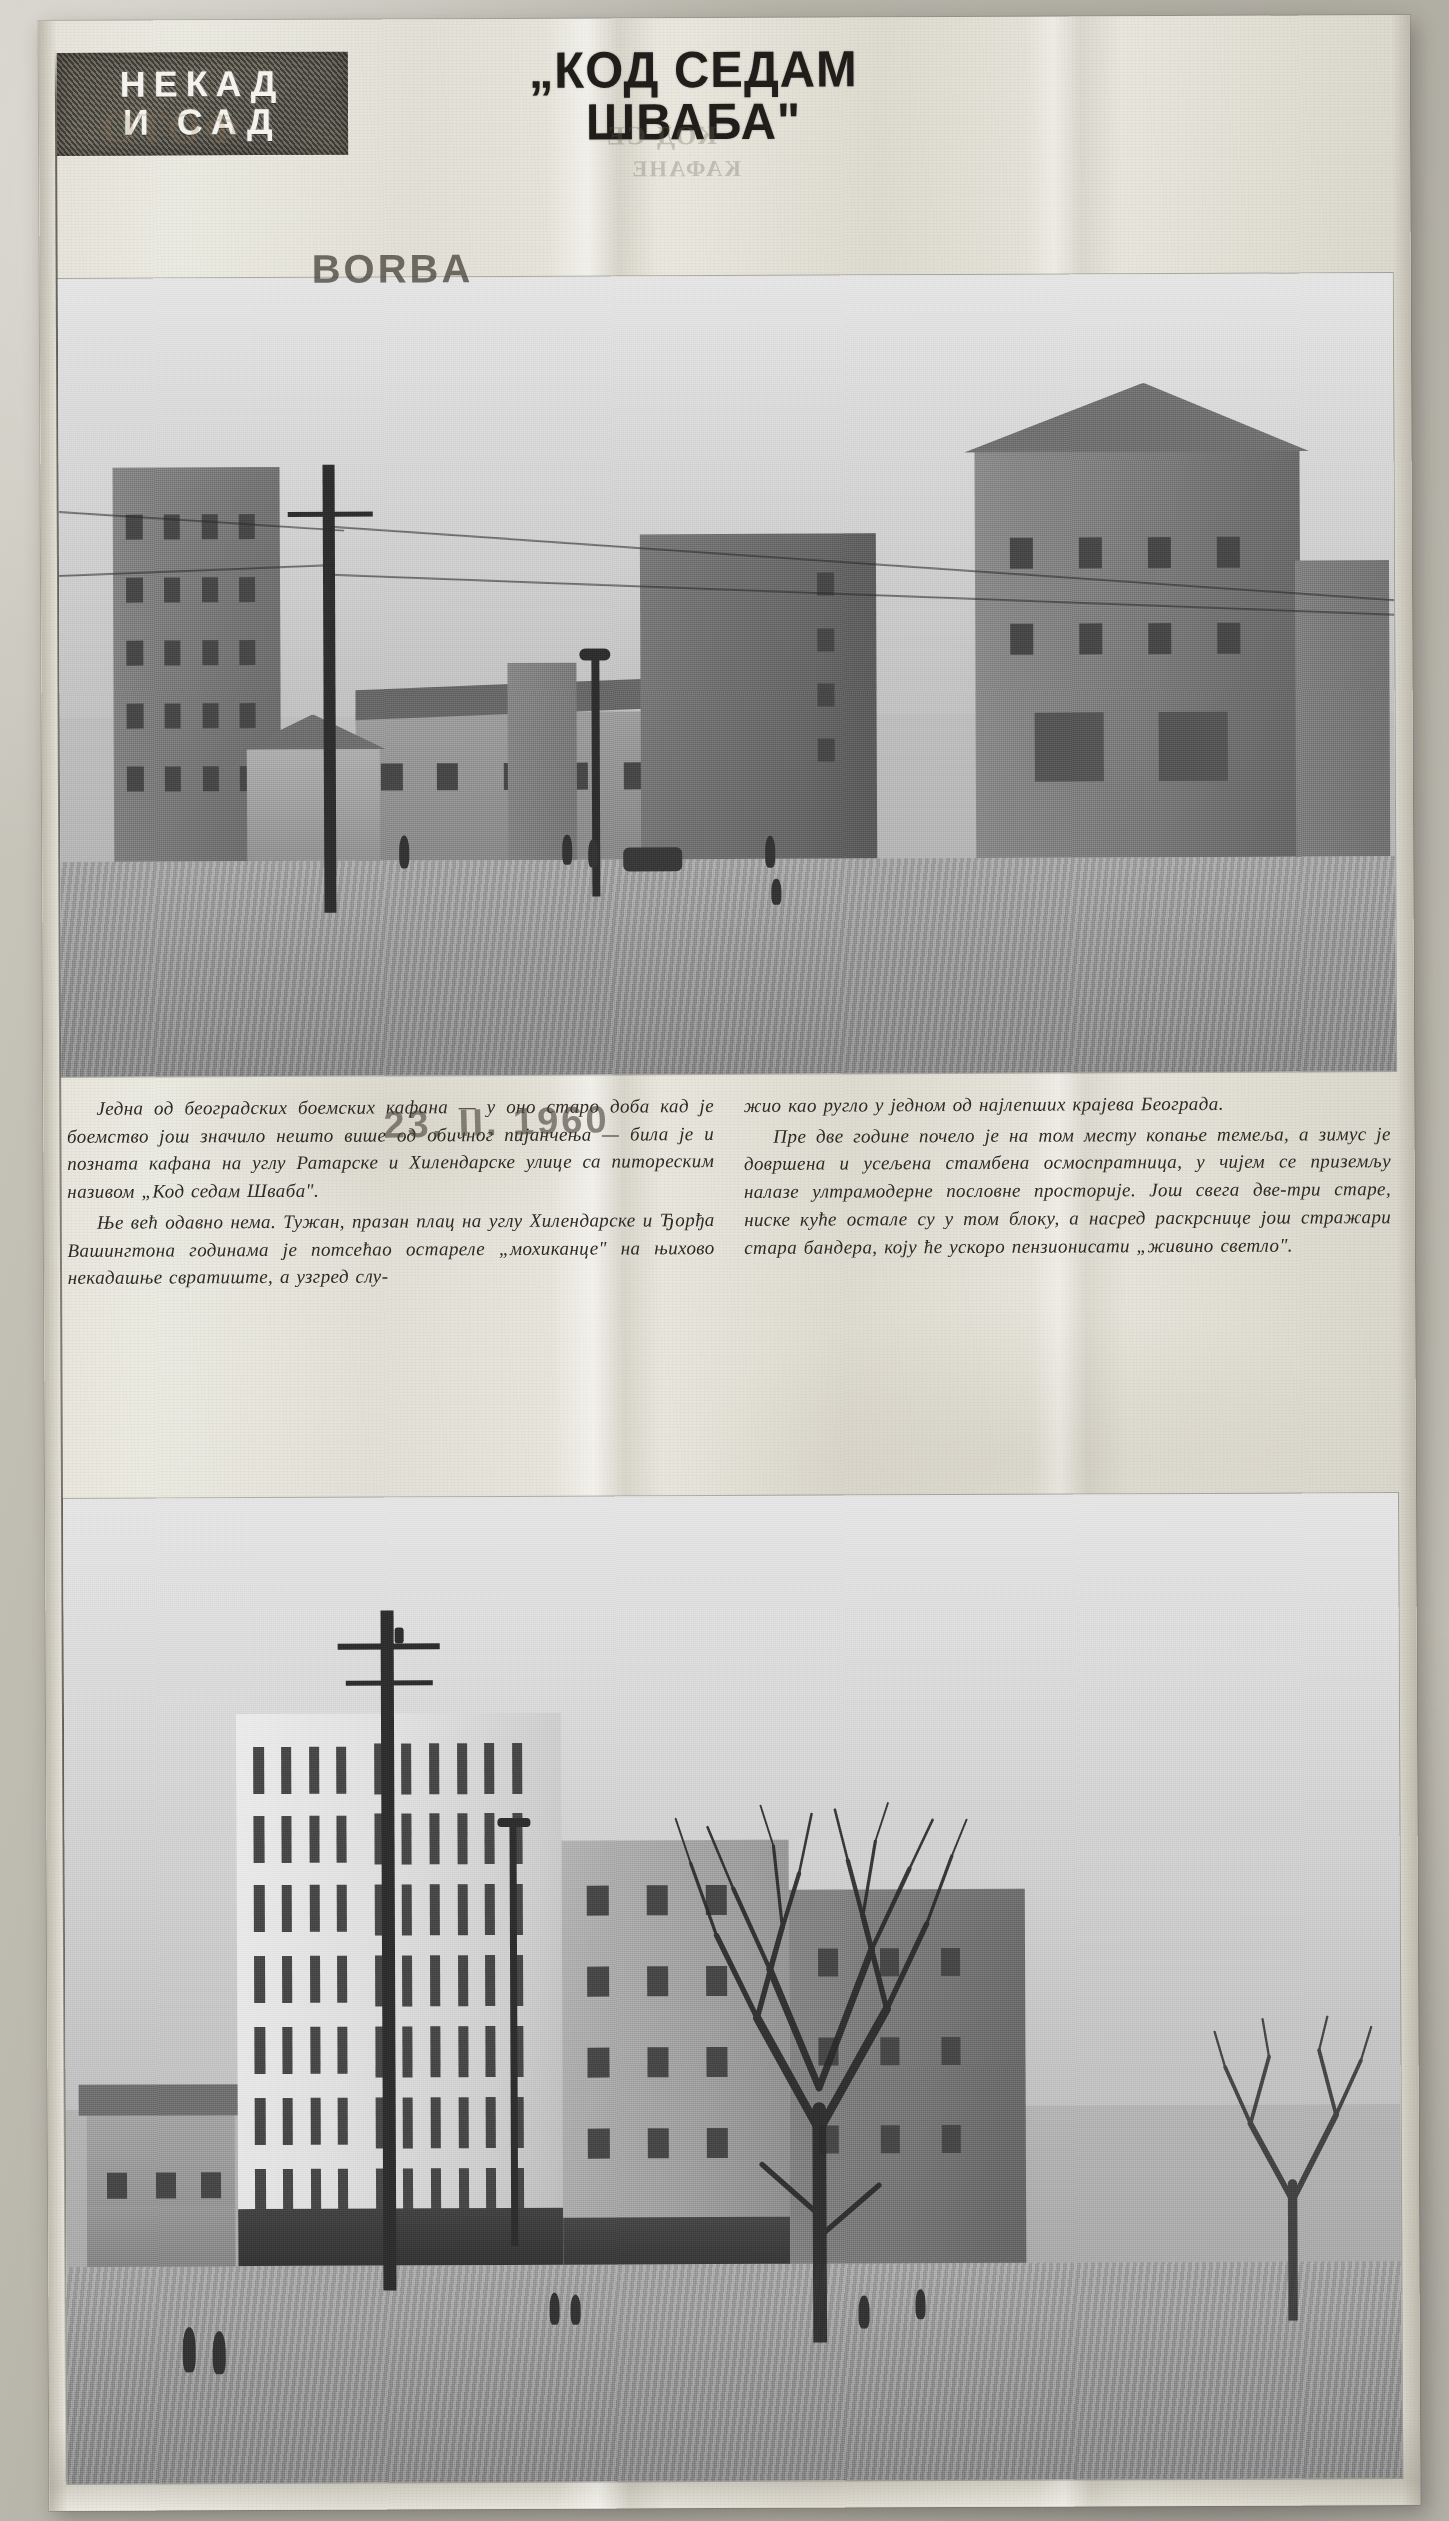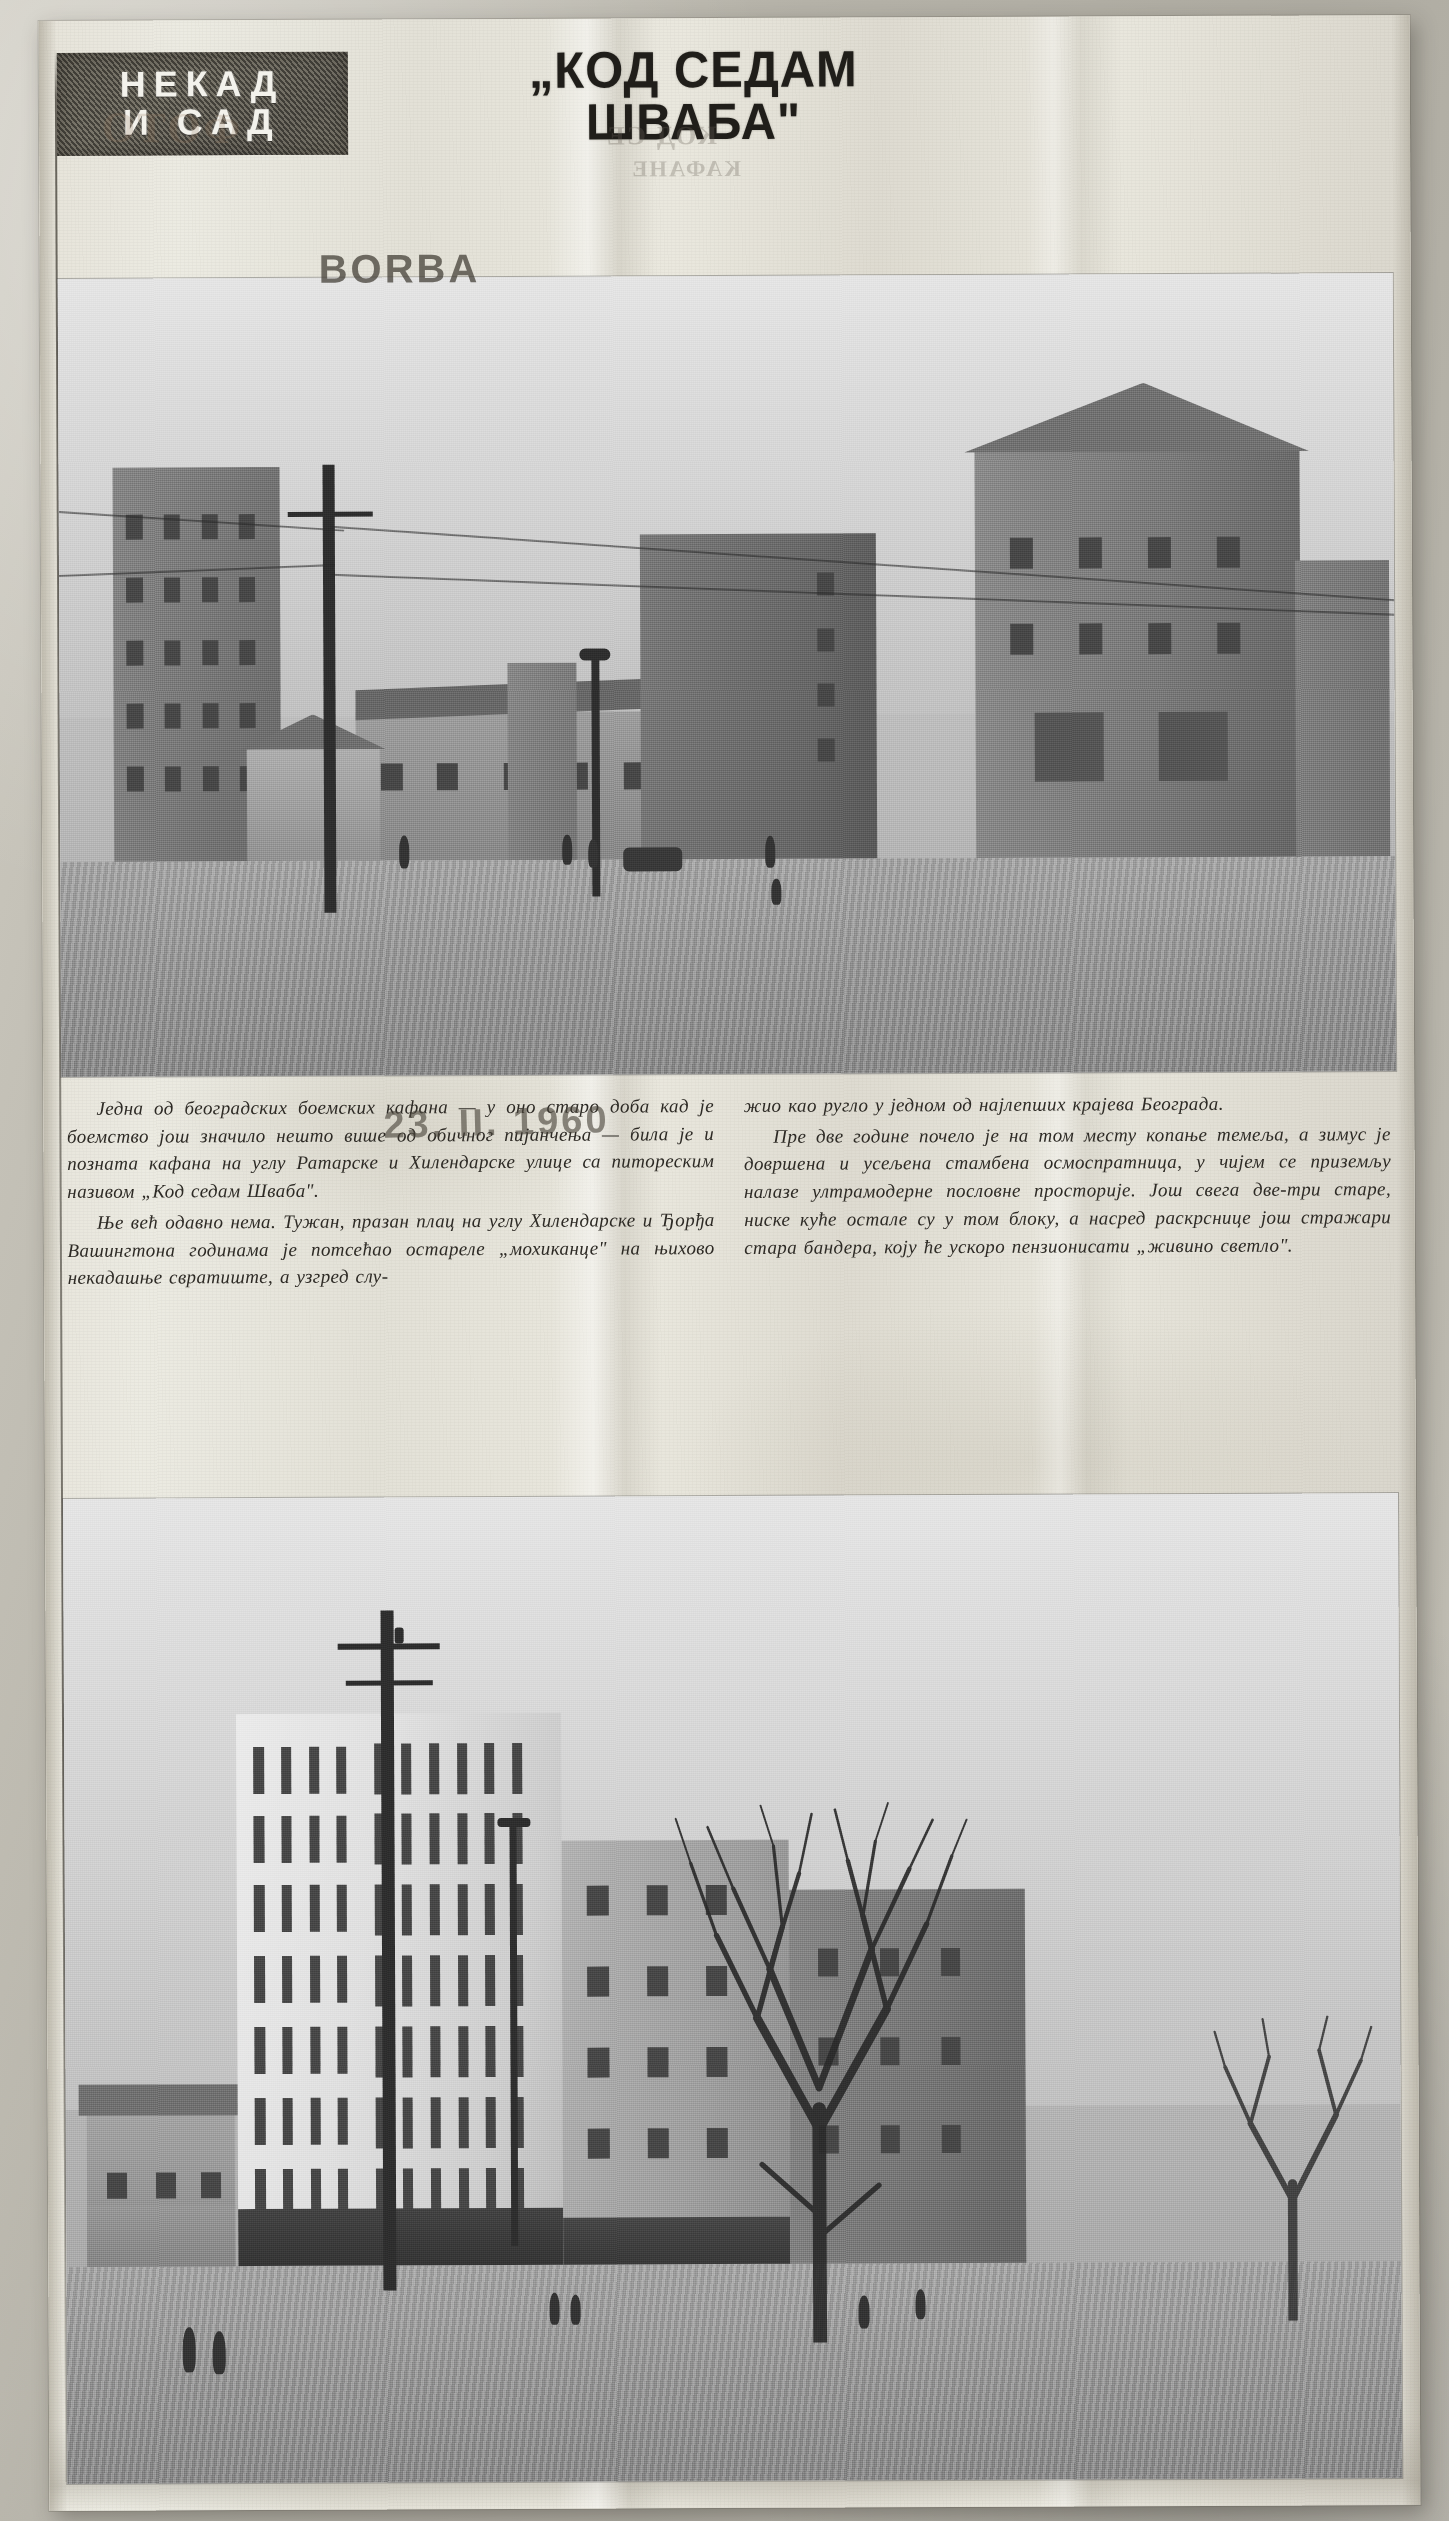--- a/index.html
+++ b/index.html
@@ -118,21 +118,21 @@
   }
   .bleed-a{left:566px;top:102px;font-size:26.6px;}
   .bleed-b{left:591px;top:138px;font-size:22.7px;}
   .bleed-c{left:61px;top:83px;font-size:43px;color:rgba(150,120,90,.22);transform:scaleX(-1) rotate(-1deg);}
   .bleed-d{left:59px;top:1468px;font-size:39px;color:rgba(110,104,92,.26);transform:scaleX(-1);}
   .bleed-e{left:57px;top:1537px;font-size:33px;color:rgba(110,104,92,.22);transform:scaleX(-1);}
   .bleed-f{left:55px;top:1601px;font-size:33px;color:rgba(110,104,92,.20);transform:scaleX(-1);}
 
   
   .borba{
-    position:absolute;left:279px;top:227px;z-index:8;
+    position:absolute;left:272px;top:227px;z-index:8;
     font-family:"Liberation Sans",sans-serif;
     font-weight:700;font-size:40px;letter-spacing:3px;
     color:rgba(62,58,50,.72);
   }
 
   
   .photo{
     position:absolute;z-index:7;overflow:hidden;
     filter:grayscale(1) contrast(1.05);
     box-shadow:0 0 0 1px rgba(70,66,58,.35);

